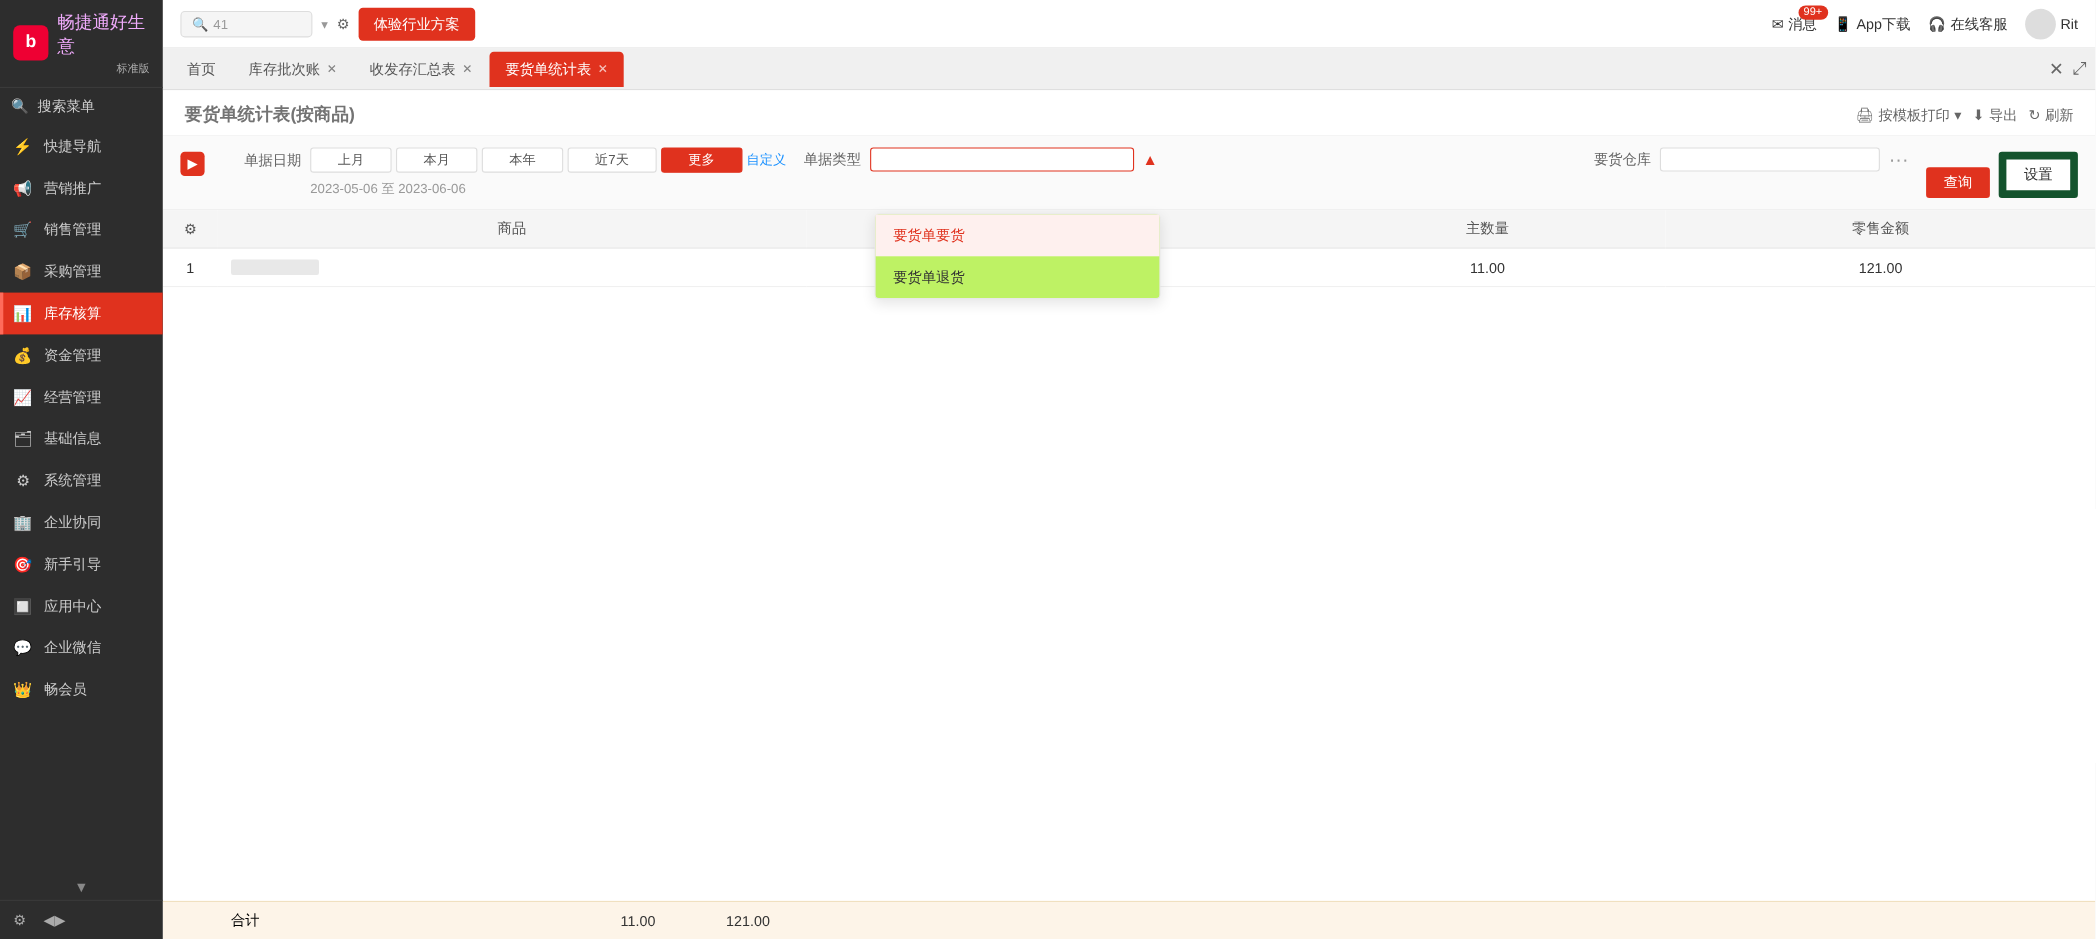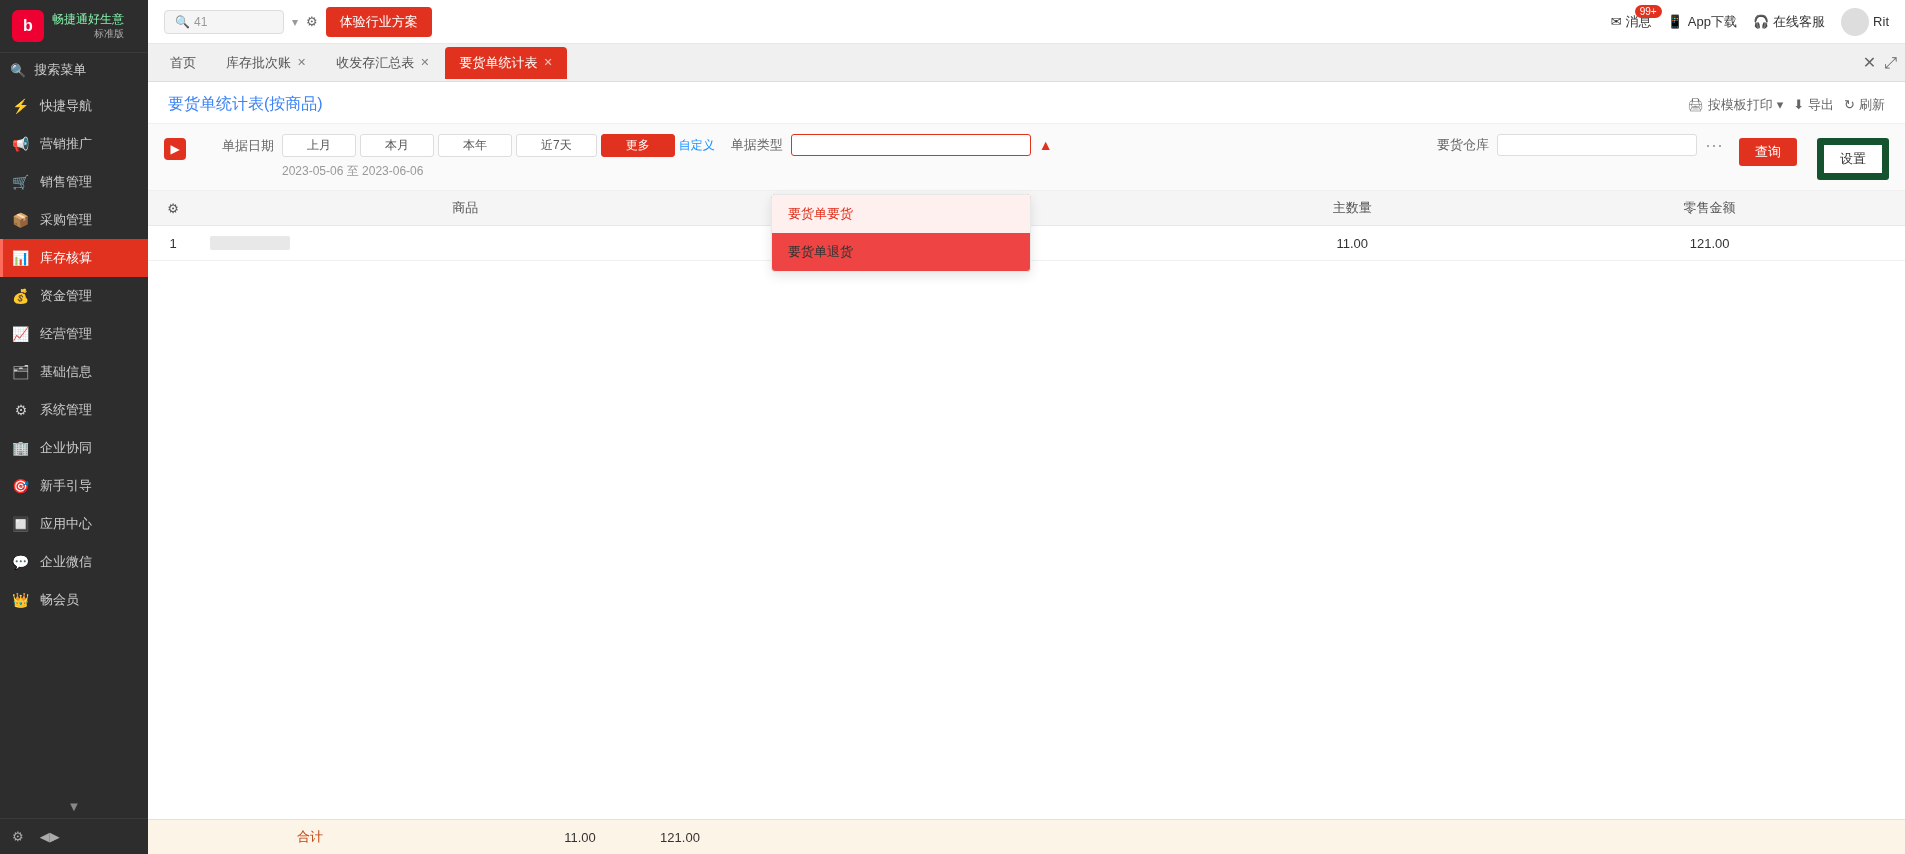--- a/index.html
+++ b/index.html
@@ -27,21 +27,21 @@
       background: #e03;
       border-radius: 6px;
       display: flex;
       align-items: center;
       justify-content: center;
       color: white;
       font-weight: bold;
       font-size: 16px;
       flex-shrink: 0;
     }
-    .logo-text { color: #86efac; font-size: 12px; line-height: 1.4; text-align: right; }
+    .logo-text { color: #f0abfc; font-size: 16px; line-height: 1.4; }
     .logo-subtext { color: #aaa; font-size: 10px; text-align: right; }
 
     .sidebar-search {
       display: flex;
       align-items: center;
       padding: 8px 10px;
       color: #ccc;
       cursor: pointer;
       gap: 8px;
       font-size: 13px;
@@ -206,21 +206,21 @@
 
     
     .page-header {
       display: flex;
       align-items: center;
       justify-content: space-between;
       padding: 12px 20px 8px;
       border-bottom: 1px solid #f0f0f0;
       flex-shrink: 0;
     }
-    .page-title { font-size: 16px; font-weight: normal; color: #3b82f6; }
+    .page-title { font-size: 16px; font-weight: bold; color: #737373; }
     .page-actions { display: flex; align-items: center; gap: 10px; color: #666; font-size: 13px; }
     .page-action-btn {
       display: flex;
       align-items: center;
       gap: 4px;
       cursor: pointer;
     }
 
     
     .filter-bar {
@@ -301,22 +301,22 @@
       border: none;
       cursor: pointer;
       color: #e0321e;
       font-size: 14px;
     }
 
     
     .dropdown-overlay {
       position: absolute;
       top: 70px;
-      left: 623px;
-      background: #ef4444;
+      left: 647px;
+      background: #bef264;
       border: 1px solid #e8e8e8;
       border-radius: 4px;
       box-shadow: 0 4px 12px rgba(0,0,0,0.1);
       z-index: 100;
       width: 260px;
     }
     .dropdown-item {
       padding: 10px 16px;
       cursor: pointer;
       font-size: 13px;
@@ -334,21 +334,21 @@
     .warehouse-input {
       border: 1px solid #ddd;
       border-radius: 3px;
       padding: 3px 8px;
       font-size: 12px;
       width: 200px;
       outline: none;
     }
     .warehouse-more { color: #999; cursor: pointer; font-size: 18px; }
 
-    .filter-buttons { display: flex; gap: 20px; align-items: flex-start; margin-top: 4px; }
+    .filter-buttons { display: flex; gap: 8px; align-items: flex-end; margin-top: 4px; }
     .btn-query {
       background: #e0321e;
       color: white;
       border: none;
       border-radius: 3px;
       padding: 5px 16px;
       cursor: pointer;
       font-size: 13px;
     }
     .btn-settings {
@@ -403,21 +403,21 @@
     
     .table-footer {
       background: #fdf4e8;
       border-top: 1px solid #f0e0c0;
       padding: 8px 12px;
       display: flex;
       align-items: center;
       font-size: 13px;
       flex-shrink: 0;
     }
-    .footer-label { color: #c2410c; width: 200px; text-align: center; }
+    .footer-label { color: #000000; width: 200px; text-align: left; }
     .footer-val { color: #333; width: 100px; text-align: center; }
   </style>
 </head>
 <body>
 
 <div class="sidebar">
   <div class="sidebar-logo">
     <div class="logo-icon">b</div>
     <div>
       <div class="logo-text">畅捷通好生意</div>

